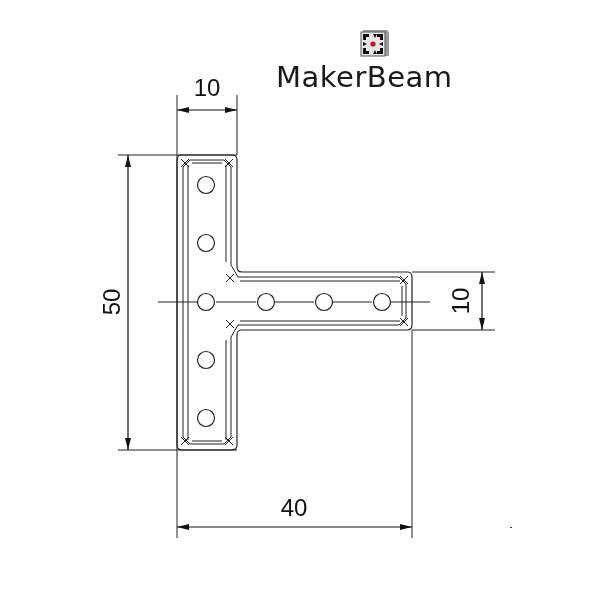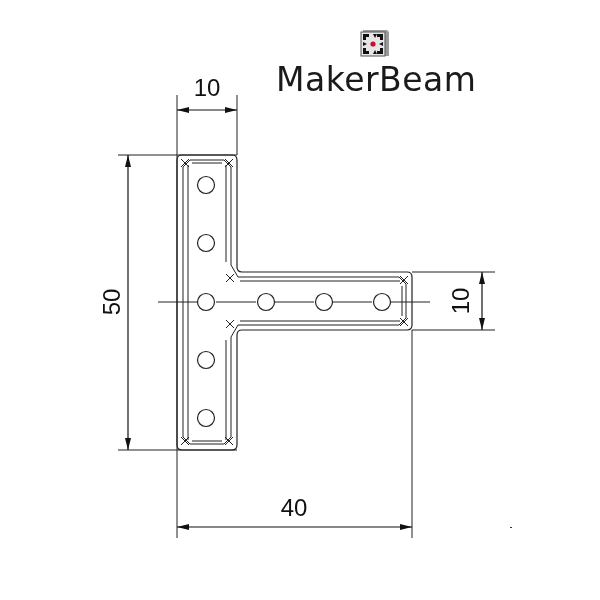--- a/index.html
+++ b/index.html
@@ -1,17 +1,17 @@
 <!DOCTYPE html>
 <html><head>
   <meta charset="utf-8">
   <style>
     html, body { margin:0; padding:0; background:#ffffff; }
     body { width:600px; height:600px; position:relative; overflow:hidden; font-family:"DejaVu Sans", sans-serif; }
-    .logo-text { position:absolute; left:276px; top:60px; font-family:"DejaVu Sans", sans-serif; font-size:33px; color:#1a1a1a; letter-spacing:0.5px; }
+    .logo-text { position:absolute; left:276px; top:60px; font-family:"DejaVu Sans", sans-serif; font-size:29px; color:#1a1a1a; letter-spacing:0.5px; }
     .logo-icon { position:absolute; left:359px; top:28px; width:32px; height:30px; }
     svg.drawing { position:absolute; left:0; top:0; }
     .dim { font-family:"Liberation Sans", sans-serif; font-size:24px; fill:#111; }
   </style>
 </head>
 <body>
 
 <div class="logo-icon">
   <svg width="32" height="30" viewBox="0 0 32 30">
     <polygon points="4,2 28,2 30,4 30,28 6,28 4,26" fill="#9a9a9a"></polygon>

